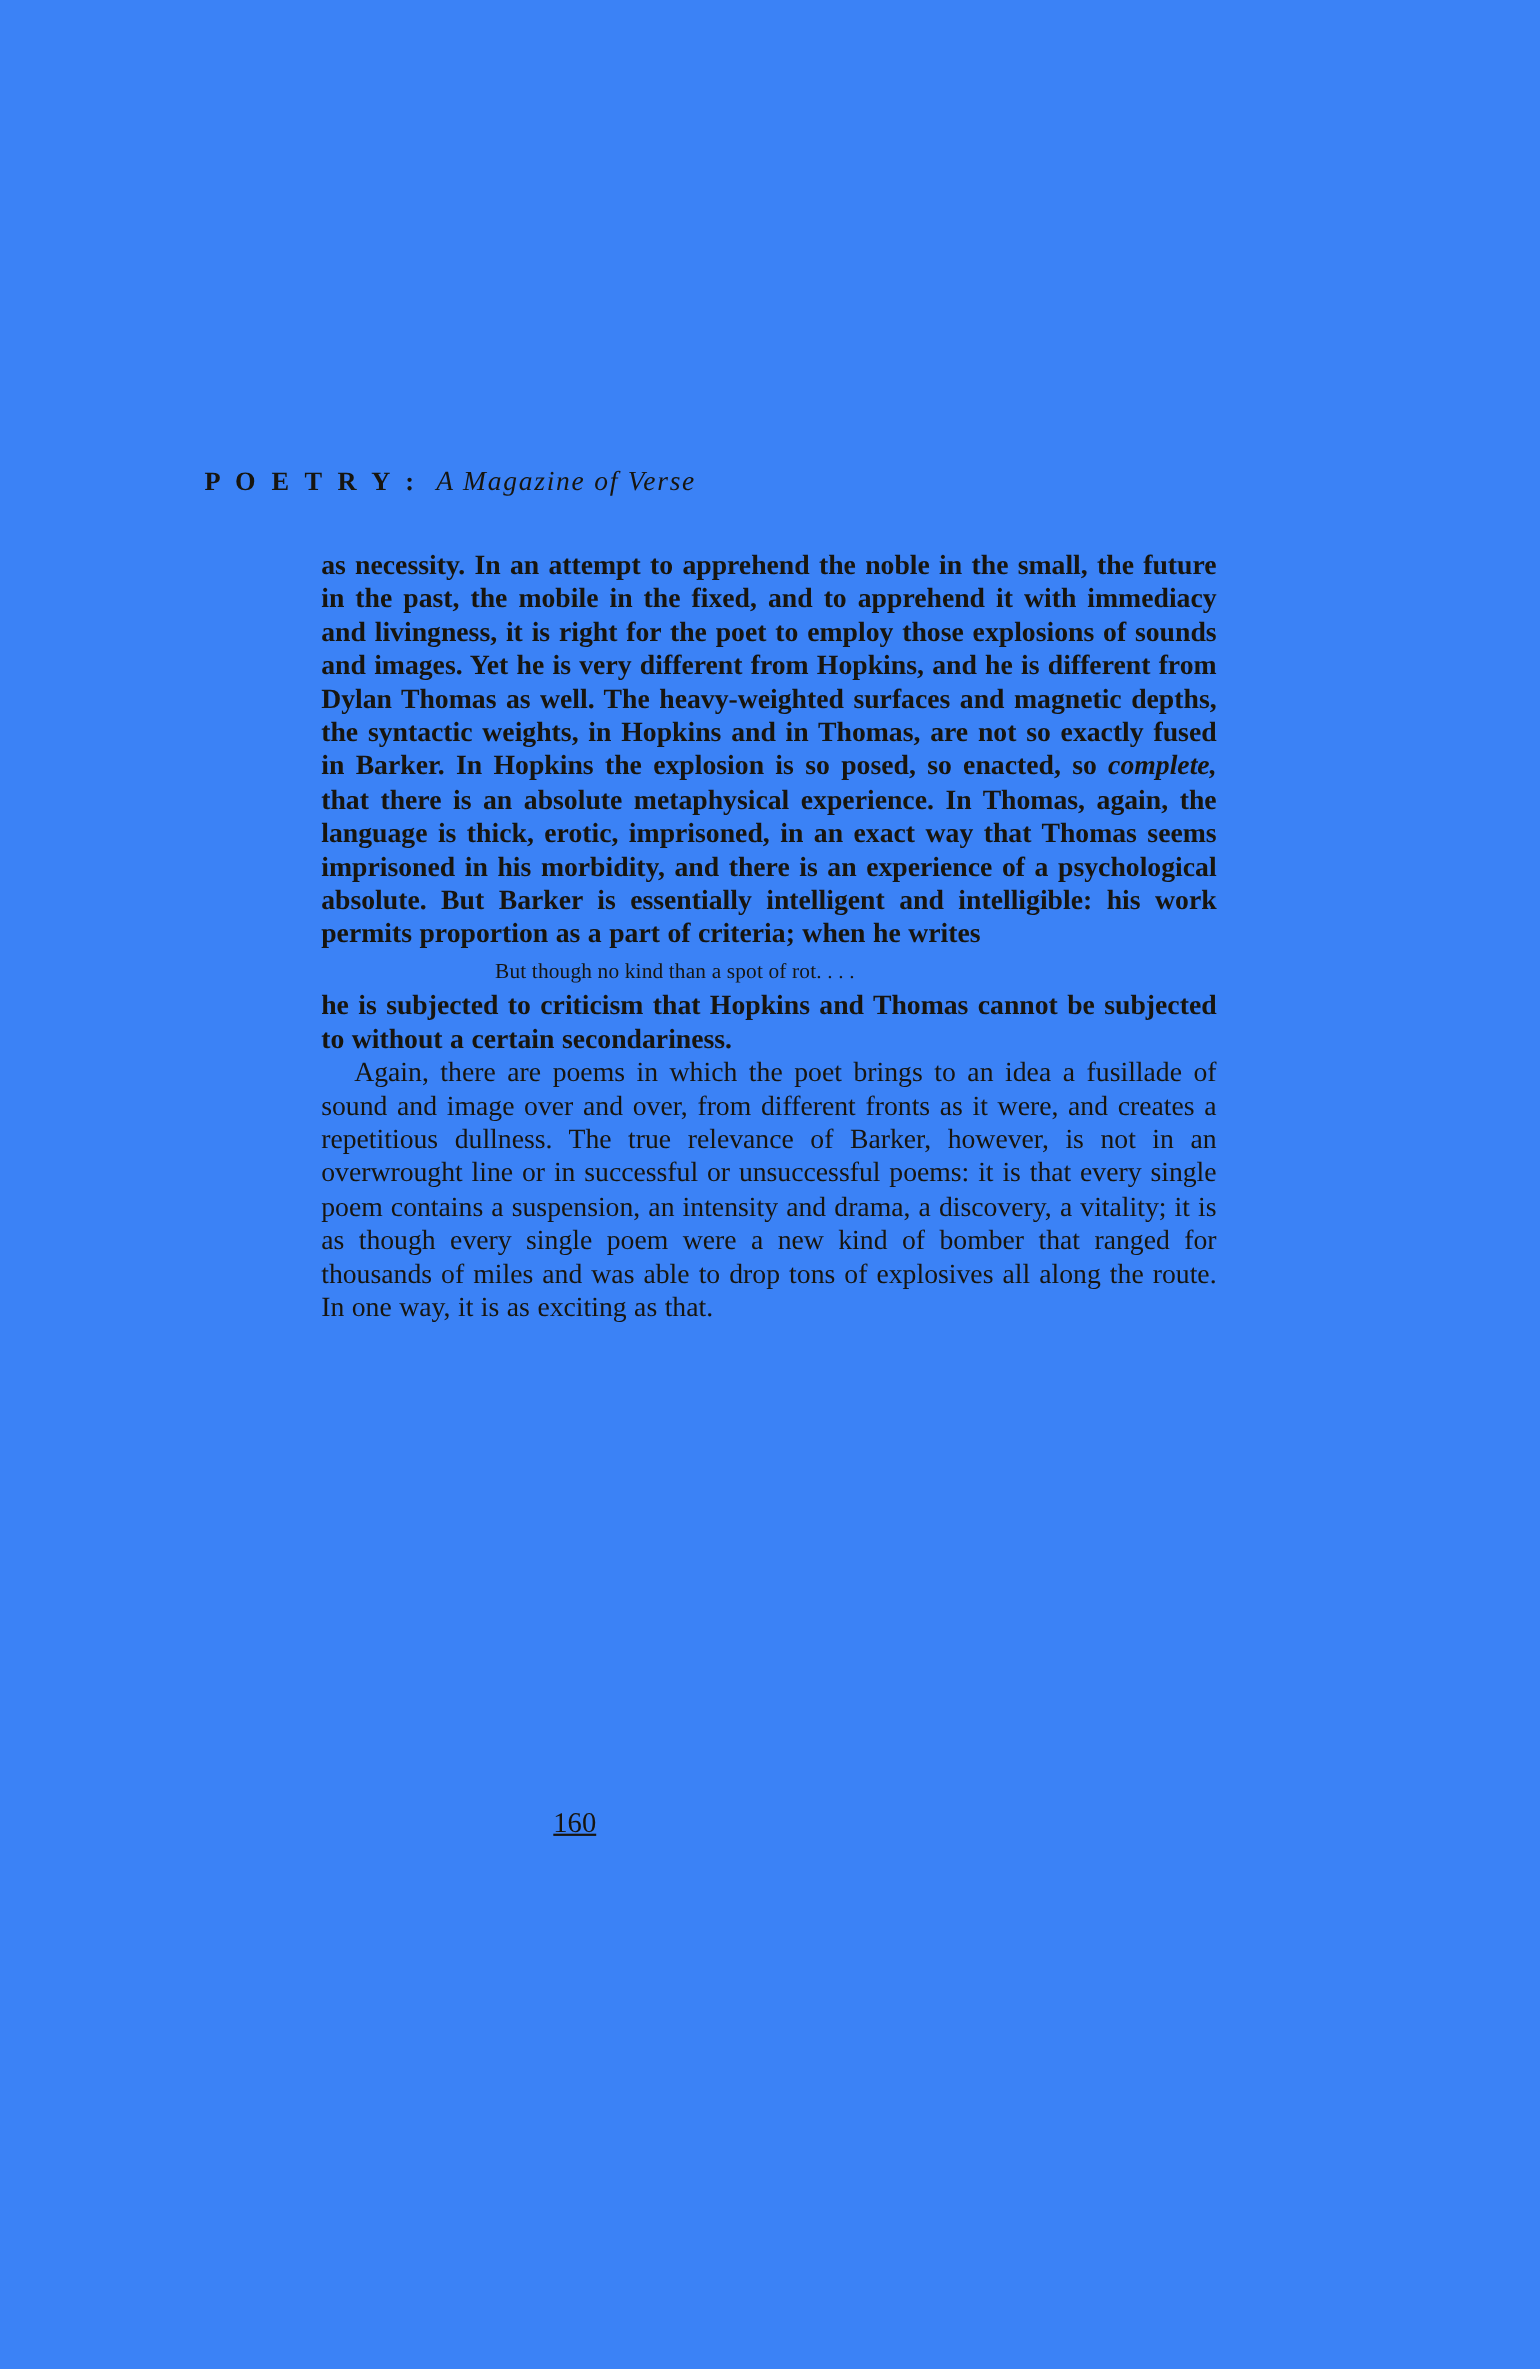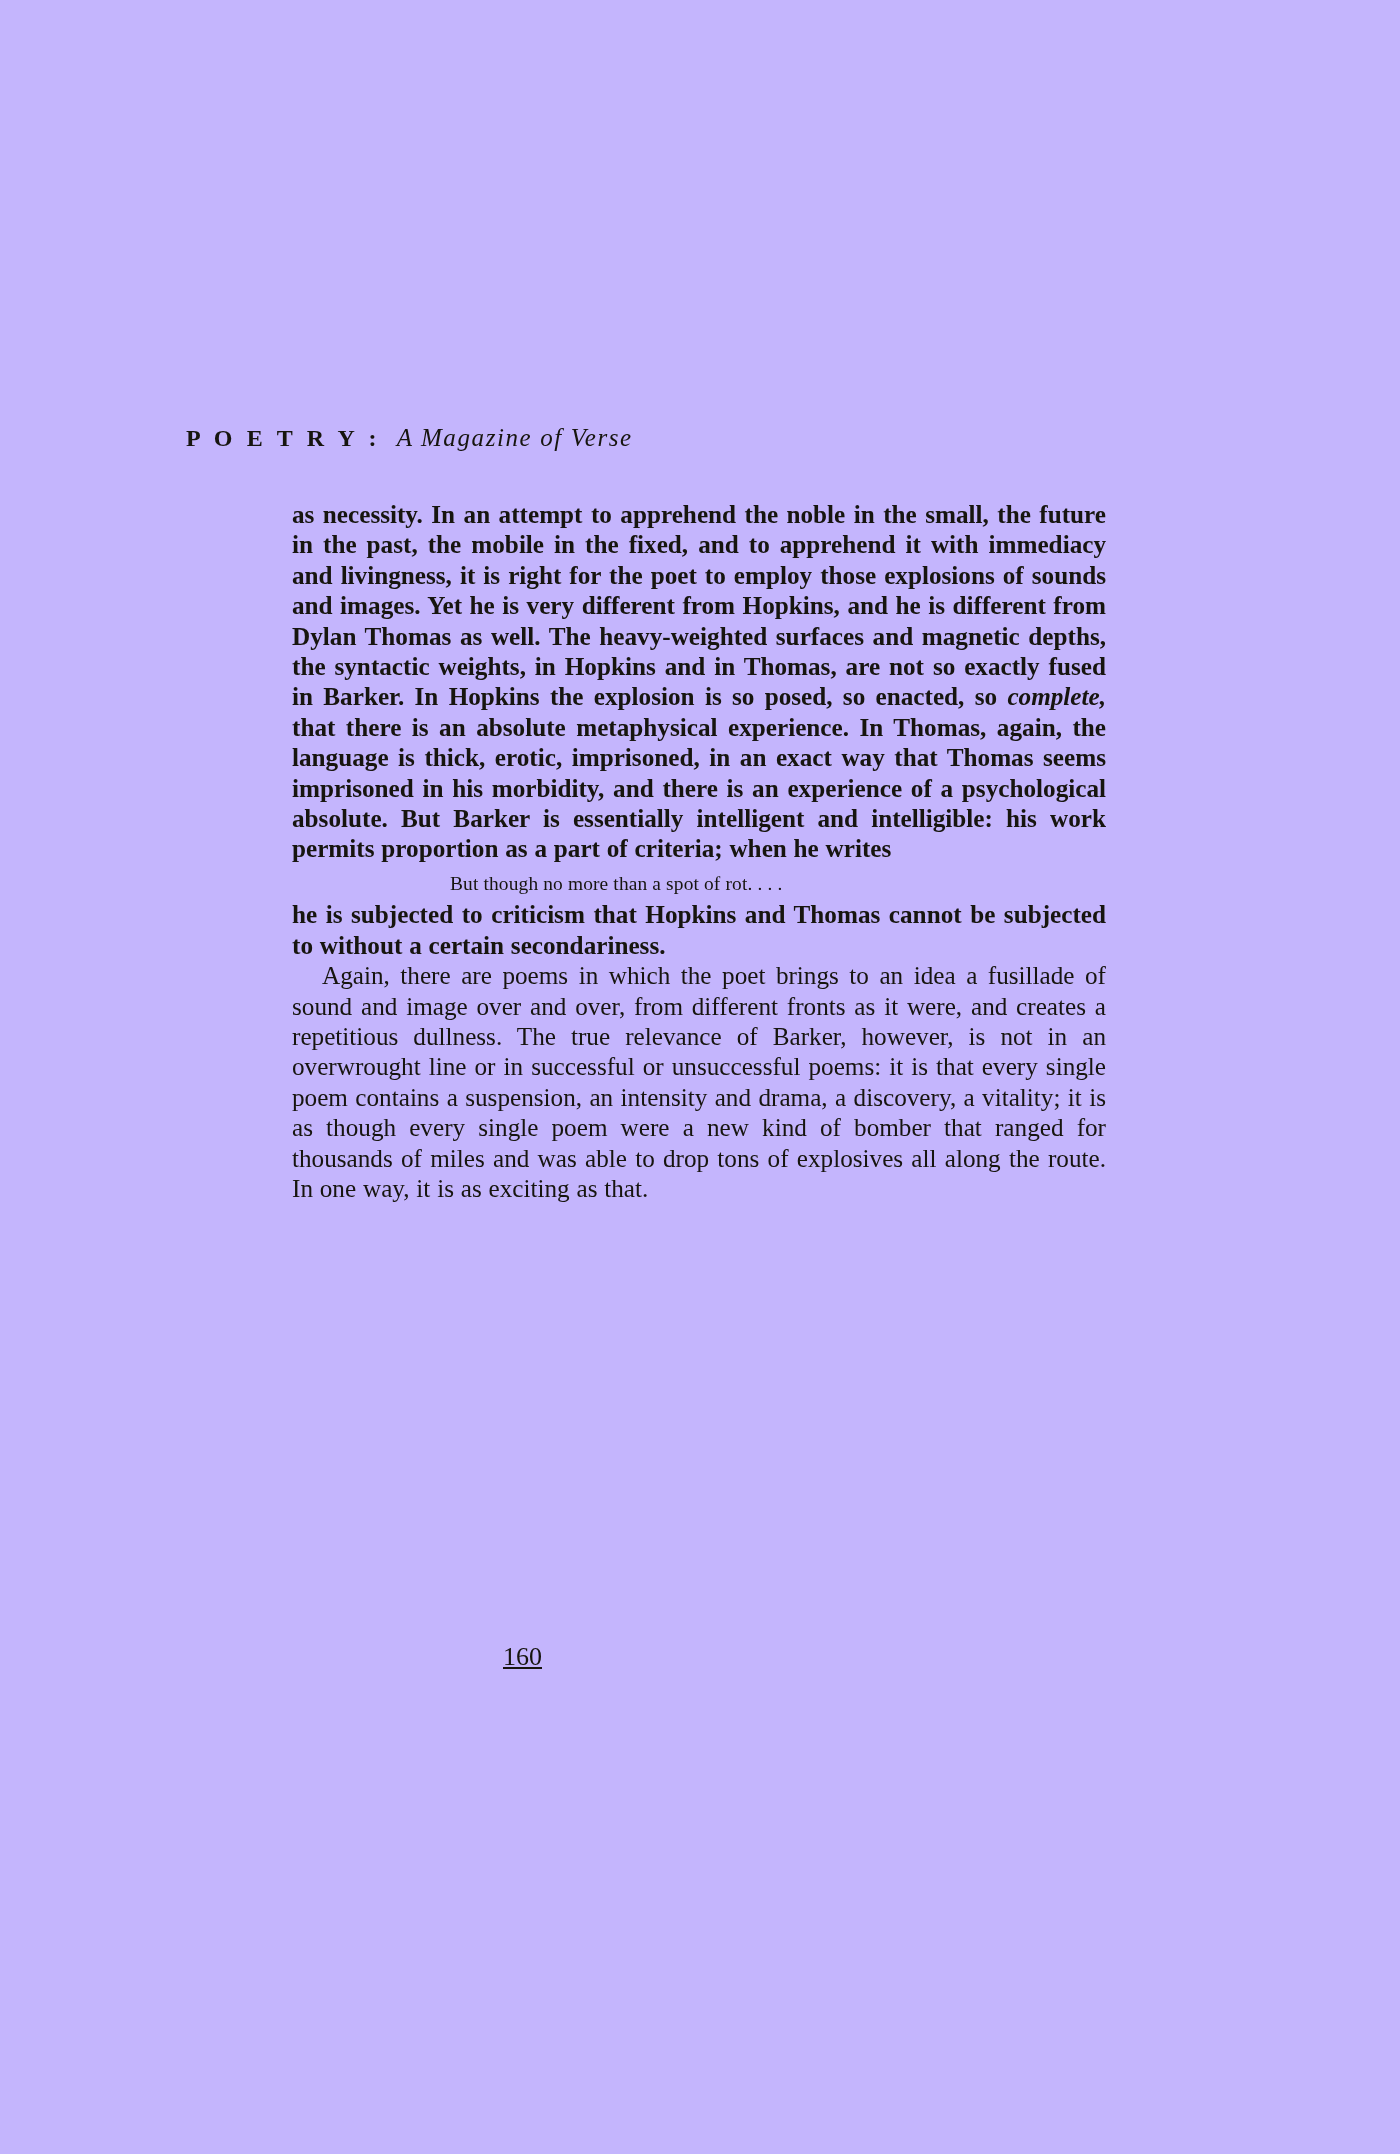--- a/index.html
+++ b/index.html
@@ -13,21 +13,21 @@
     height: 2154px;
     position: relative;
     font-family: "Liberation Serif", "DejaVu Serif", serif;
     color: #17150f;
     overflow: hidden;
   }
 
   .page {
     position: absolute;
     inset: 0;
-    background: #c4b5fd;
+    background: #3b82f6;
   }
 
   
   .running-head {
     position: absolute;
     left: 186px;
     top: 424px;
     width: 900px;
     white-space: nowrap;
     font-size: 25px;
@@ -101,21 +101,21 @@
     <span class="rh-title">P O E T R Y :</span><span class="rh-sub">A Magazine of Verse</span>
   </div>
 
   <div class="textblock">
 
     <p class="para flush">
       <span>as necessity.  In an attempt to apprehend the noble in the small, the future in the past, the mobile in the fixed, and to apprehend it with immediacy and livingness, it is right for the poet to employ those explosions of sounds and images.  Yet he is very different from Hopkins, and he is different from Dylan Thomas as well. The heavy-weighted surfaces and magnetic depths, the syntactic weights, in Hopkins and in Thomas, are not so exactly fused in Barker.  In Hopkins the explosion is so posed, so enacted, so </span><em class="it">complete,</em><span> that there is an absolute metaphysical experience.  In Thomas, again, the language is thick, erotic, imprisoned, in an exact way that Thomas seems imprisoned in his morbidity, and there is an experience of a psychological absolute.  But Barker is essentially intelligent and intelligible: his work permits proportion as a part of criteria; when he writes</span>
     </p>
 
     <div class="verse">
-      <span class="verse-line">But though no more than a spot of rot. . . .</span>
+      <span class="verse-line">But though no kind than a spot of rot. . . .</span>
     </div>
 
     <p class="para flush">he is subjected to criticism that Hopkins and Thomas cannot be subjected to without a certain secondariness.</p>
 
     <p class="para indent">Again, there are poems in which the poet brings to an idea a fusillade of sound and image over and over, from different fronts as it were, and creates a repetitious dullness.  The true relevance of Barker, however, is not in an overwrought line or in successful or unsuccessful poems: it is that every single poem contains a suspension, an intensity and drama, a discovery, a vitality; it is as though every single poem were a new kind of bomber that ranged for thousands of miles and was able to drop tons of explosives all along the route.  In one way, it is as exciting as that.</p>
 
 
   </div>
 
   <div class="folio">160</div>

